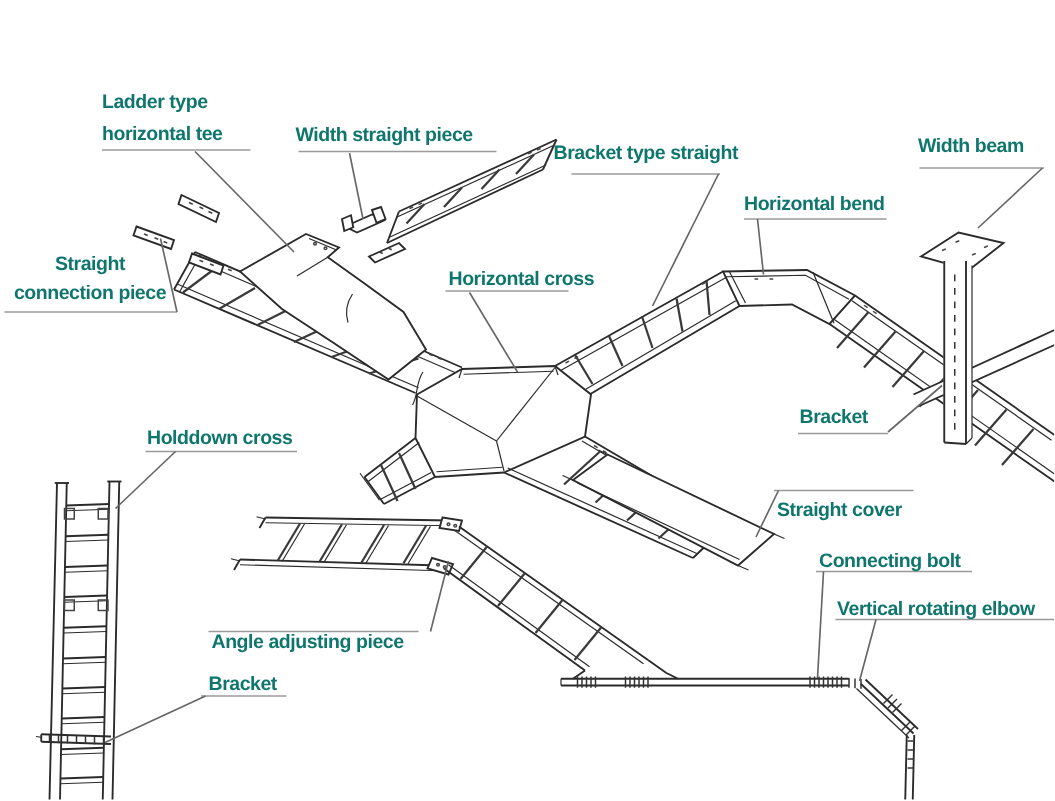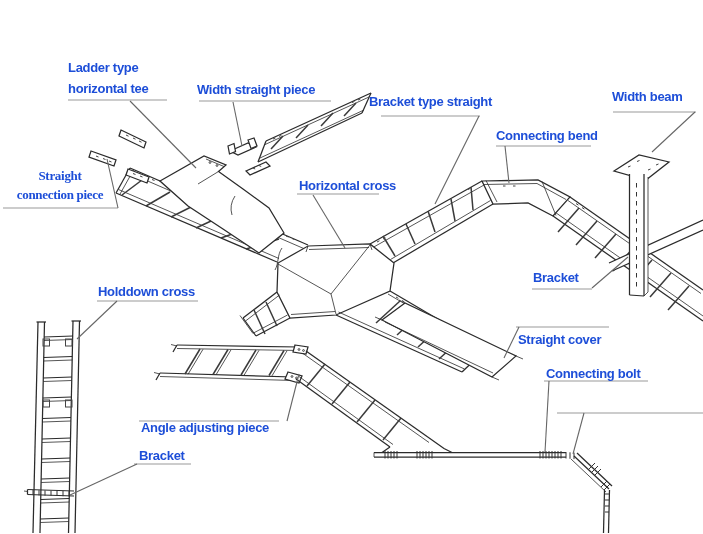--- a/index.html
+++ b/index.html
@@ -1,23 +1,23 @@
 <!DOCTYPE html>
 <html><head>
 <meta charset="utf-8">
 <style>
   html,body{margin:0;padding:0;background:#fff;}
   .stage{position:relative;width:703px;height:534px;background:#ffffff;overflow:hidden;
          font-family:"Liberation Sans",sans-serif;}
   .stage svg{position:absolute;left:0;top:0;}
-  .lbl{position:absolute;font-size:13px;font-weight:700;color:#1d4ed8;letter-spacing:-0.3px;
+  .lbl{position:absolute;font-size:13px;font-weight:700;color:#0f766e;letter-spacing:-0.3px;
        line-height:15px;white-space:pre-line;}
   .lbl.two{line-height:19px;}
   .lbl.two.big{line-height:21px;}
-  .ctr{text-align:center;font-family:Liberation Serif, serif;}
+  .ctr{text-align:center;}
   
   .ln{stroke:#2b2b2b;stroke-width:1.25;fill:none;}
   .ln2{stroke:#2b2b2b;stroke-width:.8;fill:none;}
   .rg{stroke:#3a3a3a;stroke-width:1.5;fill:none;}
   .wh{fill:#ffffff;stroke:#2b2b2b;stroke-width:1.25;}
   .whn{fill:#ffffff;stroke:none;}
   .hole{stroke:#444;stroke-width:1;fill:none;}
   .hatch{stroke:#333;stroke-width:1;fill:none;}
   .und{stroke:#9a9a9a;stroke-width:1.1;}
   .ldr{stroke:#666;stroke-width:1.1;fill:none;}
@@ -396,25 +396,26 @@
     <path class="ldr" d="M137,464 L70,495"></path>
     <path class="ldr" d="M549,381 L545,452"></path>
     <path class="ldr" d="M584,413 L573,454"></path>
   </g>
 </svg>
 
 <div class="lbl two big" style="left:68px;top:57px;">Ladder type
 horizontal tee</div>
 <div class="lbl" style="left:197px;top:82px;">Width straight piece</div>
 <div class="lbl" style="left:369px;top:94px;">Bracket type straight</div>
-<div class="lbl" style="left:496px;top:128px;">Connecting bend</div>
+<div class="lbl" style="left:496px;top:128px;">Horizontal bend</div>
 <div class="lbl" style="left:612px;top:89px;">Width beam</div>
 <div class="lbl two ctr" style="left:1px;top:166px;width:118px;">Straight
 connection piece</div>
 <div class="lbl" style="left:299px;top:178px;text-align:center;">Horizontal cross</div>
 <div class="lbl" style="left:533px;top:270px;">Bracket</div>
 <div class="lbl" style="left:518px;top:304px;margin-top:28px;">Straight cover</div>
 <div class="lbl" style="left:98px;top:284px;">Holddown cross</div>
 <div class="lbl" style="left:141px;top:420px;">Angle adjusting piece</div>
 <div class="lbl" style="left:139px;top:448px;">Bracket</div>
 <div class="lbl" style="left:546px;top:366px;">Connecting bolt</div>
+<div class="lbl" style="left:558px;top:398px;">Vertical rotating elbow</div>
 
 </div>
 
 </body></html>

